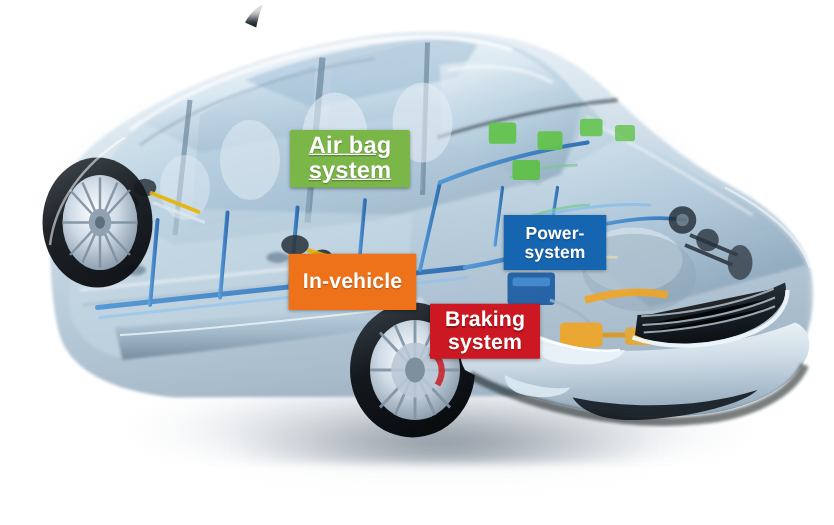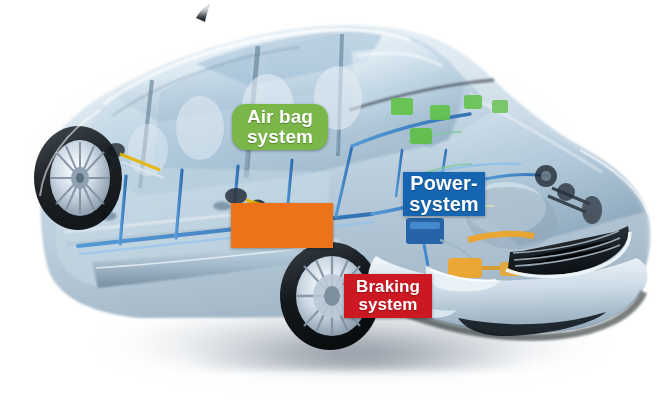--- a/index.html
+++ b/index.html
@@ -32,24 +32,24 @@
 
   
   .label{position:absolute;color:#ffffff;font-weight:bold;
          text-align:center;line-height:1.07;letter-spacing:.1px;
          text-shadow:0 1px 1px rgba(0,0,0,.30);
          box-shadow:0 1px 3px rgba(0,0,0,.35);
          display:flex;flex-direction:column;align-items:center;justify-content:center;}
   .label span{display:block;white-space:nowrap;}
 
   #label-airbag      {left:232px;top:104px;width:96px;height:46px;font-size:19px;
-                      border-radius:14px;}
-  #label-powertrain  {left:403px;top:172px;width:82px;height:44px;font-size:20px;}
+                      border-radius:2px;text-decoration:underline;}
+  #label-powertrain  {left:403px;top:172px;width:82px;height:44px;font-size:14px;}
   #label-networking  {left:231px;top:203px;width:102px;height:45px;font-size:17px;}
-  #label-braking     {left:344px;top:243px;width:88px;height:44px;font-size:17px;margin-top:31px;}
+  #label-braking     {left:344px;top:243px;width:88px;height:44px;font-size:17px;}
 </style>
 </head>
 <body>
 
 <div id="scene">
 
   <div class="ground"></div>
   <div class="ground2"></div>
 
   <div class="carwrap">
@@ -341,20 +341,21 @@
     <span>Air bag</span>
     <span>system</span>
   </div>
 
   <div class="label" id="label-powertrain" style="background: rgb(21, 101, 176); color: rgb(255, 255, 255);">
     <span>Power-</span>
     <span>system</span>
   </div>
 
   <div class="label" id="label-networking" style="background: rgb(238, 114, 25); color: rgb(255, 255, 255);">
+    <span>In-vehicle</span>
   </div>
 
   <div class="label" id="label-braking" style="background: rgb(204, 24, 34); color: rgb(255, 255, 255);">
     <span>Braking</span>
     <span>system</span>
   </div>
 
 </div>
 
 </body></html>

